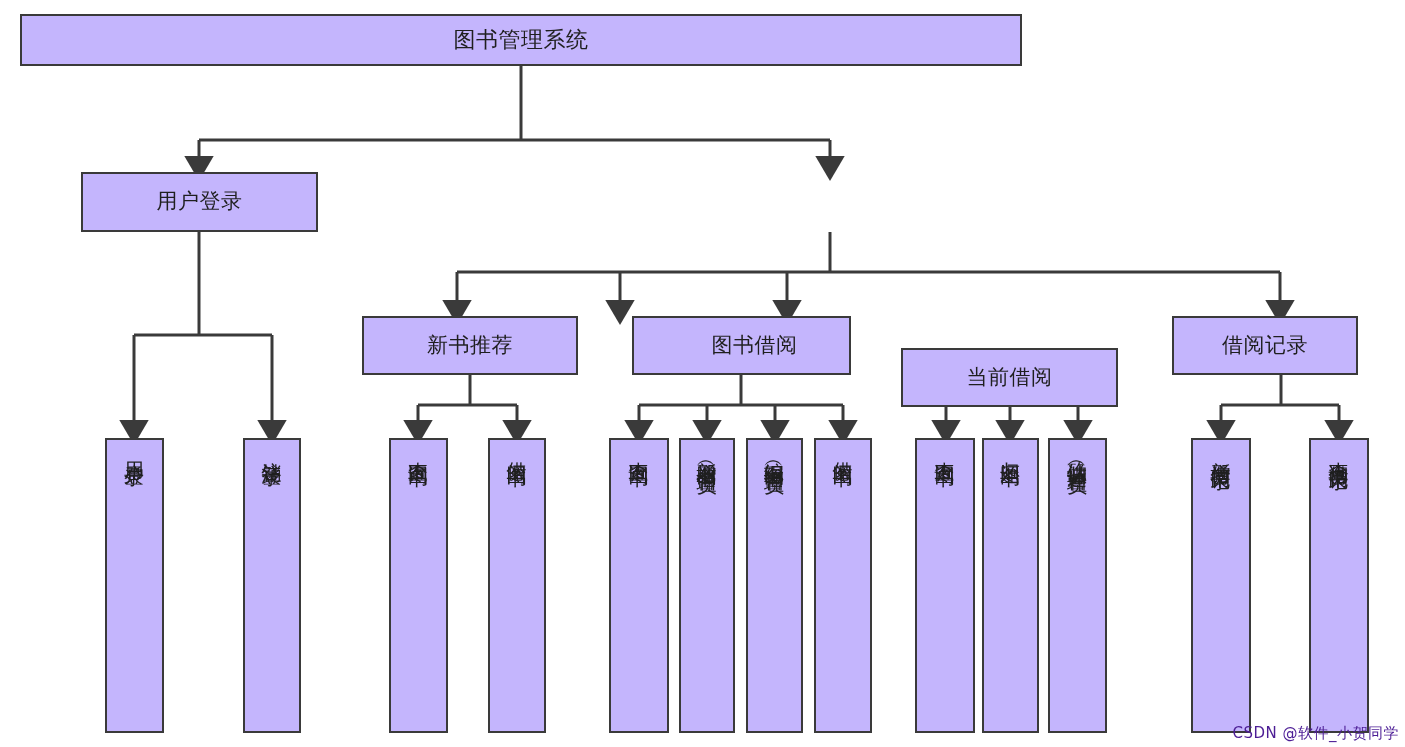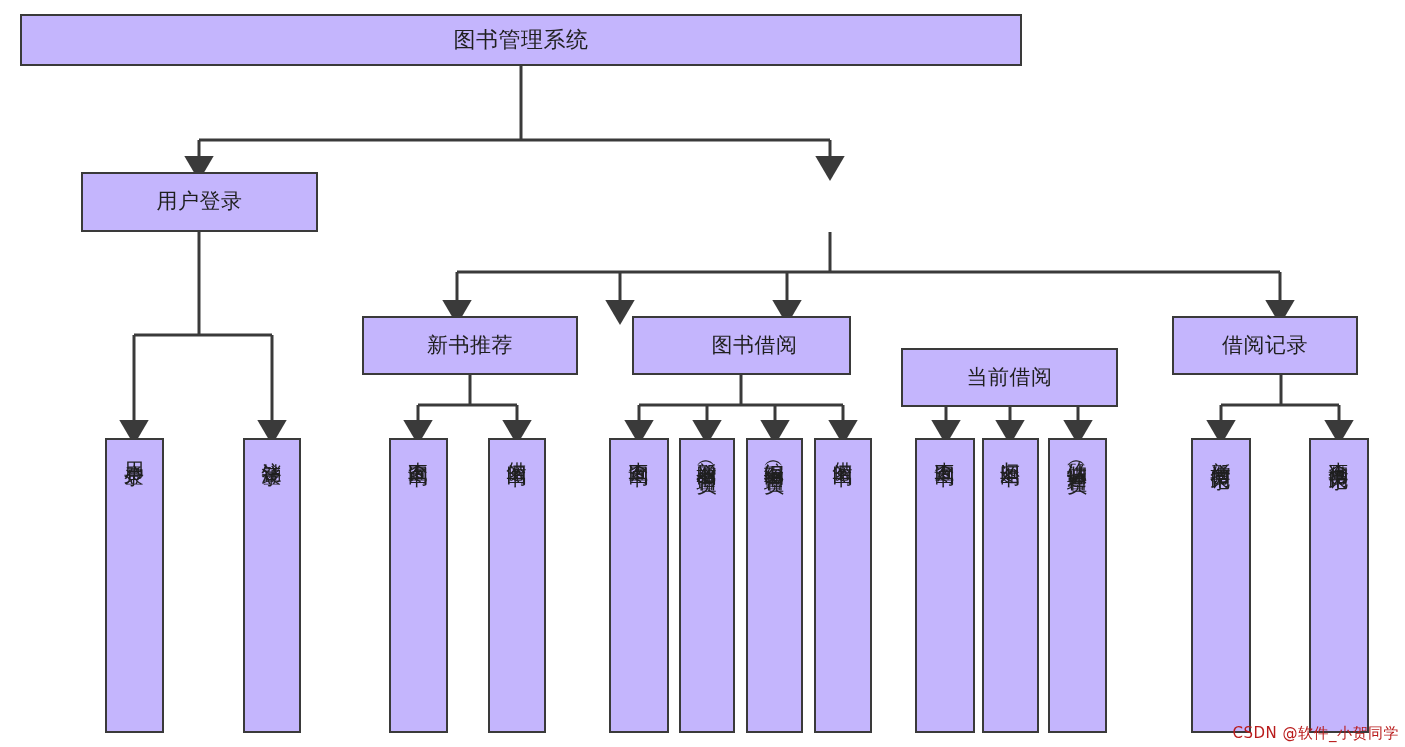--- a/index.html
+++ b/index.html
@@ -60,21 +60,21 @@
     line-height: 1.0;
     letter-spacing: 2px;
     white-space: nowrap;
     text-align: start;
   }
   #watermark {
     position: absolute;
     right: 6px;
     bottom: 4px;
     font-size: 15px;
-    color: #b91c1c;
+    color: #4c1d95;
     letter-spacing: 0.5px;
     z-index: 5;
     white-space: nowrap;
   }
 </style>
 </head>
 <body>
 
 <div id="canvas">
 

